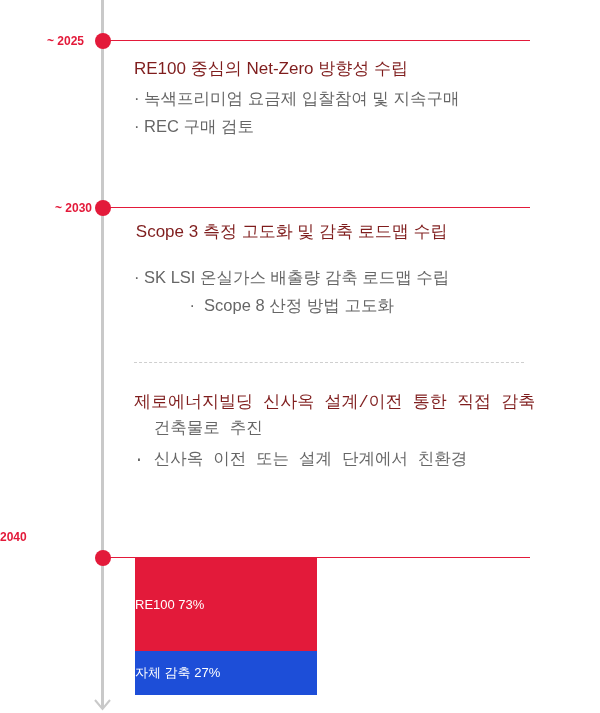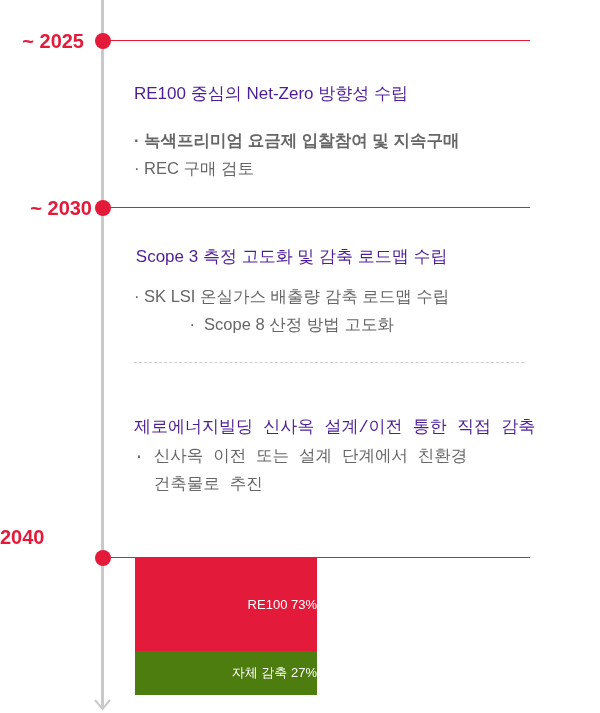--- a/index.html
+++ b/index.html
@@ -23,83 +23,82 @@
 
     .milestone-dot {
       position: absolute; width: 16px; height: 16px;
       border-radius: 50%; background: #e31a3a;
     }
     .milestone-line {
       position: absolute; height: 1px; background: #e31a3a;
     }
     .milestone-label {
       position: absolute; color: #e31a3a;
-      font-size: 20px; font-weight: bold; text-align: right;
+      font-size: 12px; font-weight: bold; text-align: right;
       line-height: 20px;
     }
 
     .block { position: absolute; left: 134px; }
     .block-title {
-      color: #4c1d95; font-size: 17px; line-height: 24px;
+      color: #7f1d1d; font-size: 17px; line-height: 24px;
       white-space: nowrap;
-      margin-top: 25px;
     }
     .block-item {
       color: #666666; font-size: 16.5px; line-height: 28px;
       white-space: nowrap;
     }
 
     .dash-sep {
       position: absolute; left: 134px; top: 362px;
       width: 390px; height: 0;
       border-top: 1px dashed #cfcfcf;
     }
 
     .bar {
       position: absolute; left: 135px; width: 182px;
-      display: flex; align-items: center; justify-content: flex-end;
+      display: flex; align-items: center; justify-content: flex-start;
       color: #ffffff; font-size: 13px;
     }
     .bar.re100 { top: 558px; height: 93px; background: #e31a3a; }
-    .bar.self { top: 651px; height: 44px; background: #4d7c0f; }
+    .bar.self { top: 651px; height: 44px; background: #1d4ed8; }
   </style>
 </head>
 <body>
 
 <div class="stage">
 
   <div class="axis"></div>
   <svg class="axis-arrow" viewBox="0 0 17 14">
     <polyline points="1,2 8.5,11 16,2" fill="none" stroke="#c9c9c9" stroke-width="2"></polyline>
   </svg>
 
   <div class="milestone-label" style="left:0; width:84px; top:31px;">~ 2025</div>
   <div class="milestone-dot" style="left:95px; top:33px;"></div>
   <div class="milestone-line" style="left:104px; top:40px; width:426px;"></div>
   <div class="block" style="top:57px;">
     <div class="block-title">RE100 중심의 Net-Zero 방향성 수립</div>
-    <div class="block-item" style="margin-top:20px;font-weight:bold;">· 녹색프리미엄 요금제 입찰참여 및 지속구매</div>
+    <div class="block-item" style="margin-top:3px;">· 녹색프리미엄 요금제 입찰참여 및 지속구매</div>
     <div class="block-item">· REC 구매 검토</div>
   </div>
 
   <div class="milestone-label" style="left:8px; width:84px; top:198px;">~ 2030</div>
   <div class="milestone-dot" style="left:95px; top:200px;"></div>
   <div class="milestone-line" style="left:104px; top:207px; width:426px;"></div>
   <div class="block" style="top:220px;text-align:center;">
     <div class="block-title">Scope 3 측정 고도화 및 감축 로드맵 수립</div>
-    <div class="block-item" style="margin-top:13px;">· SK LSI 온실가스 배출량 감축 로드맵 수립</div>
+    <div class="block-item" style="margin-top:19px;">· SK LSI 온실가스 배출량 감축 로드맵 수립</div>
     <div class="block-item" style="white-space:pre;">·  Scope 8 산정 방법 고도화</div>
   </div>
 
   <div class="dash-sep"></div>
 
   <div class="block" style="top:391px;font-family:Liberation Mono, monospace;">
     <div class="block-title">제로에너지빌딩 신사옥 설계/이전 통한 직접 감축</div>
+    <div class="block-item" style="white-space:pre;">  건축물로 추진</div>
     <div class="block-item" style="margin-top:3px;">· 신사옥 이전 또는 설계 단계에서 친환경</div>
-    <div class="block-item" style="white-space:pre;">  건축물로 추진</div>
   </div>
 
   <div class="milestone-label" style="left:0; width:86px; top:527px; text-align:left;">
     <div>2040</div>
   </div>
   <div class="milestone-dot" style="left:95px; top:550px;"></div>
   <div class="milestone-line" style="left:104px; top:557px; width:426px;"></div>
 
   <div class="bar re100">
     <span>RE100 73%</span>

